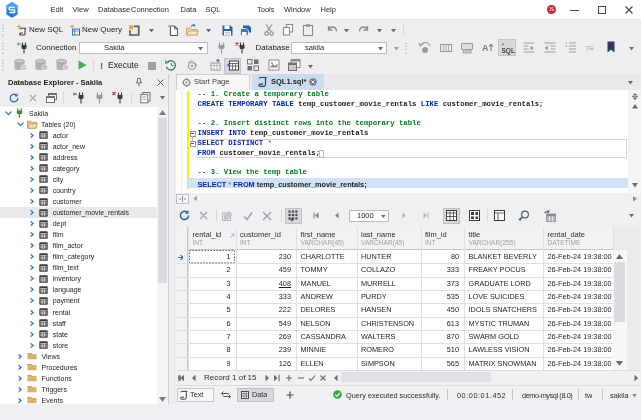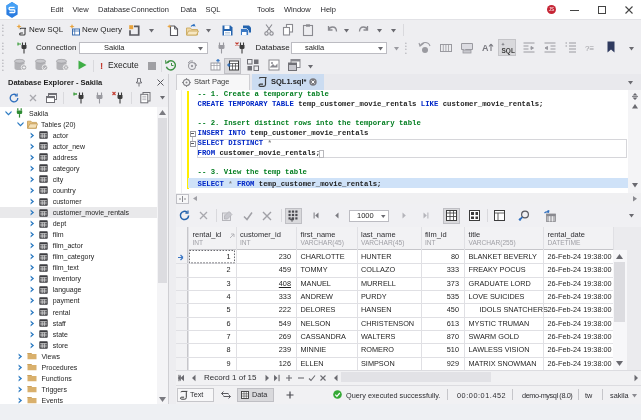--- a/index.html
+++ b/index.html
@@ -559,21 +559,21 @@
 <div class="abs" style="left:196.5px;top:139.3px;width:430px;height:18.6px;border:1px solid #d6d6da;box-sizing:border-box;"></div>
 <div class="abs" style="left:318.8px;top:149.6px;width:5px;height:8.5px;border:1px solid #b8b8bc;box-sizing:border-box;"></div>
 <div class="abs" style="left:188px;top:178.0px;width:440px;height:9.8px;background:#cfe2f8;"></div>
 <div class="txt" style="left:197.5px;top:89.8px;line-height:9.8px;font-size:7.3px;font-family:'Liberation Mono',monospace;font-weight:bold;"><span style="color:#007d1f">--&nbsp;1.&nbsp;Create&nbsp;a&nbsp;temporary&nbsp;table</span></div>
 <div class="txt" style="left:197.5px;top:99.6px;line-height:9.8px;font-size:7.3px;font-family:'Liberation Mono',monospace;font-weight:bold;"><span style="color:#0027c7">CREATE&nbsp;TEMPORARY&nbsp;TABLE&nbsp;</span><span style="color:#1e1e1e">temp_customer_movie_rentals&nbsp;</span><span style="color:#0027c7">LIKE&nbsp;</span><span style="color:#1e1e1e">customer_movie_rentals;</span></div>
 <div class="txt" style="left:197.5px;top:119.2px;line-height:9.8px;font-size:7.3px;font-family:'Liberation Mono',monospace;font-weight:bold;"><span style="color:#007d1f">--&nbsp;2.&nbsp;Insert&nbsp;distinct&nbsp;rows&nbsp;into&nbsp;the&nbsp;temporary&nbsp;table</span></div>
 <div class="txt" style="left:197.5px;top:129.0px;line-height:9.8px;font-size:7.3px;font-family:'Liberation Mono',monospace;font-weight:bold;"><span style="color:#0027c7">INSERT&nbsp;INTO&nbsp;</span><span style="color:#1e1e1e">temp_customer_movie_rentals</span></div>
 <div class="txt" style="left:197.5px;top:138.8px;line-height:9.8px;font-size:7.3px;font-family:'Liberation Mono',monospace;font-weight:bold;"><span style="color:#0027c7">SELECT&nbsp;DISTINCT&nbsp;</span><span style="color:#808080">*</span></div>
 <div class="txt" style="left:197.5px;top:148.6px;line-height:9.8px;font-size:7.3px;font-family:'Liberation Mono',monospace;font-weight:bold;"><span style="color:#0027c7">FROM&nbsp;</span><span style="color:#1e1e1e">customer_movie_rentals;</span></div>
 <div class="txt" style="left:197.5px;top:168.2px;line-height:9.8px;font-size:7.3px;font-family:'Liberation Mono',monospace;font-weight:bold;"><span style="color:#007d1f">--&nbsp;3.&nbsp;View&nbsp;the&nbsp;temp&nbsp;table</span></div>
-<div class="txt" style="left:197.5px;top:180px;line-height:9.8px;font-size:7.3px;font-family:Liberation Mono, monospace;font-weight:bold;"><span style="color:#0027c7">SELECT&nbsp;</span><span style="color:#808080">*</span><span style="color:#1e1e1e">&nbsp;</span><span style="color:#0027c7">FROM&nbsp;</span><span style="color:#1e1e1e">temp_customer_movie_rentals;</span></div>
+<div class="txt" style="left:197.5px;top:180px;line-height:9.8px;font-size:7.3px;font-family:Liberation Sans, sans-serif;font-weight:bold;"><span style="color:#0027c7">SELECT&nbsp;</span><span style="color:#808080">*</span><span style="color:#1e1e1e">&nbsp;</span><span style="color:#0027c7">FROM&nbsp;</span><span style="color:#1e1e1e">temp_customer_movie_rentals;</span></div>
 <div class="abs" style="left:192px;top:136.0px;width:1px;height:9.8px;background:#c0c0c4;"></div>
 <div class="abs" style="left:189.7px;top:130.70000000000002px;width:6px;height:6px;background:#fff;border:1px solid #9a9aa0;box-sizing:border-box;"></div>
 <div class="abs" style="left:191px;top:133.10000000000002px;width:3.4px;height:1px;background:#5a5a60;"></div>
 <div class="abs" style="left:189.7px;top:140.50000000000003px;width:6px;height:6px;background:#fff;border:1px solid #9a9aa0;box-sizing:border-box;"></div>
 <div class="abs" style="left:191px;top:142.90000000000003px;width:3.4px;height:1px;background:#5a5a60;"></div>
 <div class="abs" style="left:628px;top:90px;width:13px;height:103px;background:#f4f4f6;"></div>
 <svg style="left:631.5px;top:93px" width="6" height="7" viewBox="0 0 6 7">
       <path d="M3,0 l2.5,2.5 h-5 z M3,7 l2.5,-2.5 h-5 z" fill="#6a6a70"></path>
       <path d="M0,3.5 h6" stroke="#6a6a70" stroke-width="0.8"></path>
     </svg>
@@ -742,21 +742,21 @@
 <div class="txt" style="left:361.0px;top:289.99px;line-height:13.33px;font-size:7.3px;color:#1e1e1e;">PURDY</div>
 <div class="txt" style="left:420.5px;top:289.99px;width:38.5px;line-height:13.33px;font-size:7.3px;color:#1e1e1e;text-align:right;">535</div>
 <div class="txt" style="left:468.5px;top:289.99px;line-height:13.33px;font-size:7.3px;color:#1e1e1e;">LOVE SUICIDES</div>
 <div class="txt" style="left:547.5px;top:289.99px;line-height:13.33px;font-size:7.3px;color:#1e1e1e;">26-Feb-24 19:38:00</div>
 <div class="abs" style="left:176px;top:316.65px;width:436.5px;height:1px;background:#e0e0e4;"></div>
 <div class="txt" style="left:188px;top:303.32px;width:42.5px;line-height:13.33px;font-size:7.3px;color:#1e1e1e;text-align:right;">5</div>
 <div class="txt" style="left:235.5px;top:303.32px;width:55.5px;line-height:13.33px;font-size:7.3px;color:#1e1e1e;text-align:right;">222</div>
 <div class="txt" style="left:300.5px;top:303.32px;line-height:13.33px;font-size:7.3px;color:#1e1e1e;">DELORES</div>
 <div class="txt" style="left:361.0px;top:303.32px;line-height:13.33px;font-size:7.3px;color:#1e1e1e;">HANSEN</div>
 <div class="txt" style="left:420.5px;top:303.32px;width:38.5px;line-height:13.33px;font-size:7.3px;color:#1e1e1e;text-align:right;">450</div>
-<div class="txt" style="left:468.5px;top:303.32px;line-height:13.33px;font-size:7.3px;color:#1e1e1e;margin-left:11px;">IDOLS SNATCHERS</div>
+<div class="txt" style="left:468.5px;top:303.32px;line-height:13.33px;font-size:7.3px;color:#1e1e1e;">IDOLS SNATCHERS</div>
 <div class="txt" style="left:547.5px;top:303.32px;line-height:13.33px;font-size:7.3px;color:#1e1e1e;">26-Feb-24 19:38:00</div>
 <div class="abs" style="left:176px;top:329.97999999999996px;width:436.5px;height:1px;background:#e0e0e4;"></div>
 <div class="txt" style="left:188px;top:316.65px;width:42.5px;line-height:13.33px;font-size:7.3px;color:#1e1e1e;text-align:right;">6</div>
 <div class="txt" style="left:235.5px;top:316.65px;width:55.5px;line-height:13.33px;font-size:7.3px;color:#1e1e1e;text-align:right;">549</div>
 <div class="txt" style="left:300.5px;top:316.65px;line-height:13.33px;font-size:7.3px;color:#1e1e1e;">NELSON</div>
 <div class="txt" style="left:361.0px;top:316.65px;line-height:13.33px;font-size:7.3px;color:#1e1e1e;">CHRISTENSON</div>
 <div class="txt" style="left:420.5px;top:316.65px;width:38.5px;line-height:13.33px;font-size:7.3px;color:#1e1e1e;text-align:right;">613</div>
 <div class="txt" style="left:468.5px;top:316.65px;line-height:13.33px;font-size:7.3px;color:#1e1e1e;">MYSTIC TRUMAN</div>
 <div class="txt" style="left:547.5px;top:316.65px;line-height:13.33px;font-size:7.3px;color:#1e1e1e;">26-Feb-24 19:38:00</div>
 <div class="abs" style="left:176px;top:343.31px;width:436.5px;height:1px;background:#e0e0e4;"></div>
@@ -773,21 +773,21 @@
 <div class="txt" style="left:300.5px;top:343.31px;line-height:13.33px;font-size:7.3px;color:#1e1e1e;">MINNIE</div>
 <div class="txt" style="left:361.0px;top:343.31px;line-height:13.33px;font-size:7.3px;color:#1e1e1e;">ROMERO</div>
 <div class="txt" style="left:420.5px;top:343.31px;width:38.5px;line-height:13.33px;font-size:7.3px;color:#1e1e1e;text-align:right;">510</div>
 <div class="txt" style="left:468.5px;top:343.31px;line-height:13.33px;font-size:7.3px;color:#1e1e1e;">LAWLESS VISION</div>
 <div class="txt" style="left:547.5px;top:343.31px;line-height:13.33px;font-size:7.3px;color:#1e1e1e;">26-Feb-24 19:38:00</div>
 <div class="abs" style="left:176px;top:369.96999999999997px;width:436.5px;height:1px;background:#e0e0e4;"></div>
 <div class="txt" style="left:188px;top:356.64px;width:42.5px;line-height:13.33px;font-size:7.3px;color:#1e1e1e;text-align:right;">9</div>
 <div class="txt" style="left:235.5px;top:356.64px;width:55.5px;line-height:13.33px;font-size:7.3px;color:#1e1e1e;text-align:right;">126</div>
 <div class="txt" style="left:300.5px;top:356.64px;line-height:13.33px;font-size:7.3px;color:#1e1e1e;">ELLEN</div>
 <div class="txt" style="left:361.0px;top:356.64px;line-height:13.33px;font-size:7.3px;color:#1e1e1e;">SIMPSON</div>
-<div class="txt" style="left:420.5px;top:356.64px;width:38.5px;line-height:13.33px;font-size:7.3px;color:#1e1e1e;text-align:right;">929</div>
+<div class="txt" style="left:420.5px;top:356.64px;width:38.5px;line-height:13.33px;font-size:7.3px;color:#1e1e1e;text-align:right;">565</div>
 <div class="txt" style="left:468.5px;top:356.64px;line-height:13.33px;font-size:7.3px;color:#1e1e1e;">MATRIX SNOWMAN</div>
 <div class="txt" style="left:547.5px;top:356.64px;line-height:13.33px;font-size:7.3px;color:#1e1e1e;">26-Feb-24 19:38:00</div>
 <div class="abs" style="left:188px;top:250px;width:1px;height:120px;background:#e0e0e4;"></div>
 <div class="abs" style="left:235.5px;top:250px;width:1px;height:120px;background:#e0e0e4;"></div>
 <div class="abs" style="left:296px;top:250px;width:1px;height:120px;background:#e0e0e4;"></div>
 <div class="abs" style="left:356.5px;top:250px;width:1px;height:120px;background:#e0e0e4;"></div>
 <div class="abs" style="left:420.5px;top:250px;width:1px;height:120px;background:#e0e0e4;"></div>
 <div class="abs" style="left:464px;top:250px;width:1px;height:120px;background:#e0e0e4;"></div>
 <div class="abs" style="left:543px;top:250px;width:1px;height:120px;background:#e0e0e4;"></div>
 <div class="abs" style="left:612.5px;top:227px;width:1px;height:143px;background:#e0e0e4;"></div>

